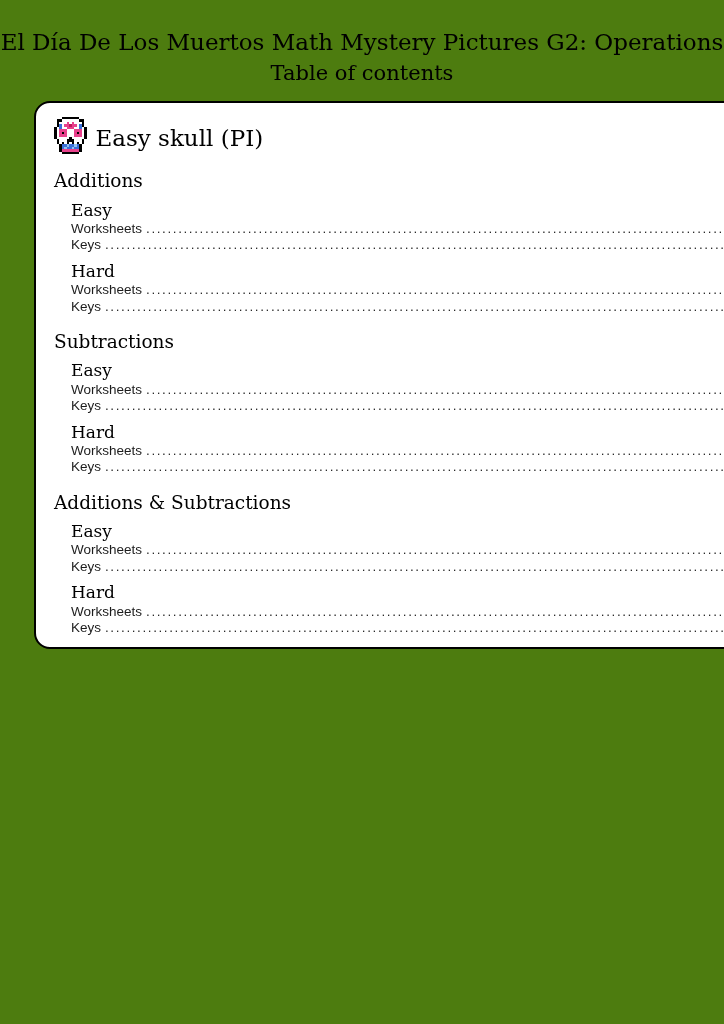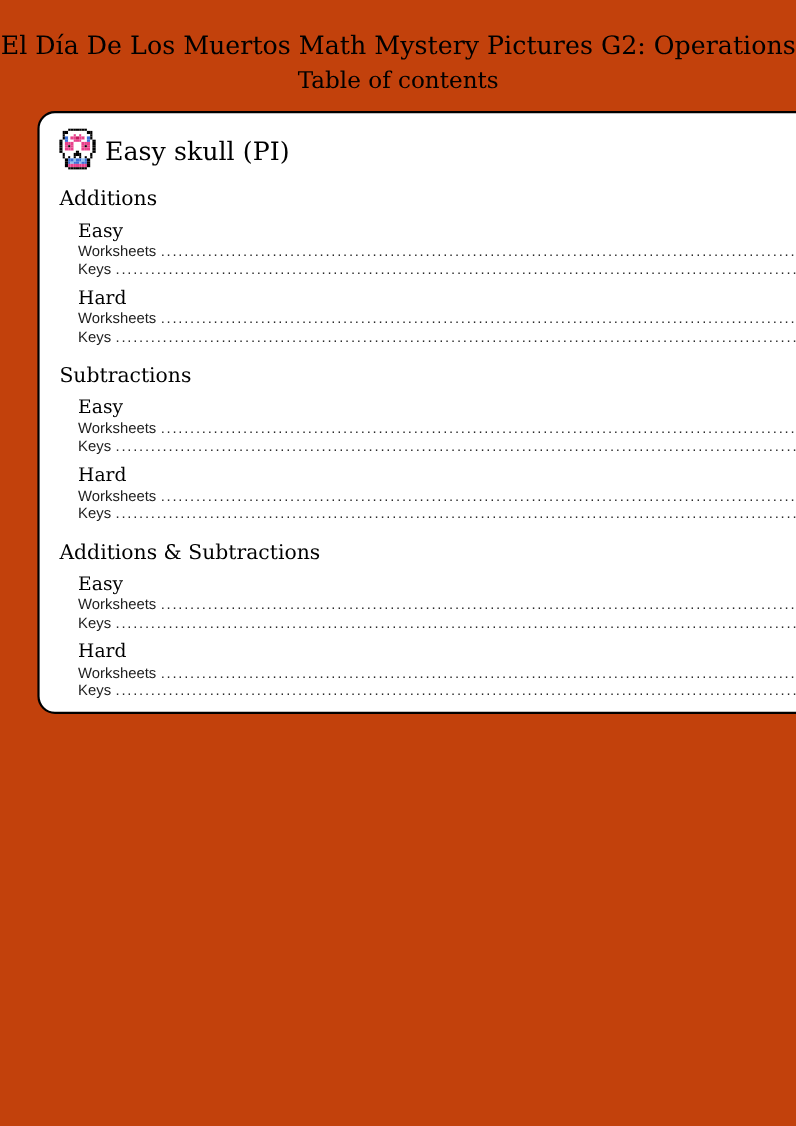--- a/index.html
+++ b/index.html
@@ -1,17 +1,17 @@
 <!DOCTYPE html>
 <html><head>
 <meta charset="utf-8">
 <style>
   html,body{margin:0;padding:0;background:#ffffff;}
   .page{
-    width:724px;height:1024px;background:#c2410c;position:relative;
+    width:724px;height:1024px;background:#4d7c0f;position:relative;
     font-family:"Liberation Sans",sans-serif;color:#111;overflow:hidden;
   }
   .titles{padding-top:28px;text-align:center;font-family:"DejaVu Serif",serif;color:#000;}
   .title-line1{margin:0;font-size:23px;font-weight:normal;line-height:1.25;}
   .title-line2{margin:4px 16px 0;font-size:21px;font-weight:normal;line-height:1.2;}
   .boxes{display:flex;gap:21px;margin:15px 34px 0 34px;}
   .toc-box{
     flex:1;box-sizing:border-box;height:548px;
     border:2.5px solid #000;border-radius:16px;
     padding:12px 26px 0 18px;background:#fff;

